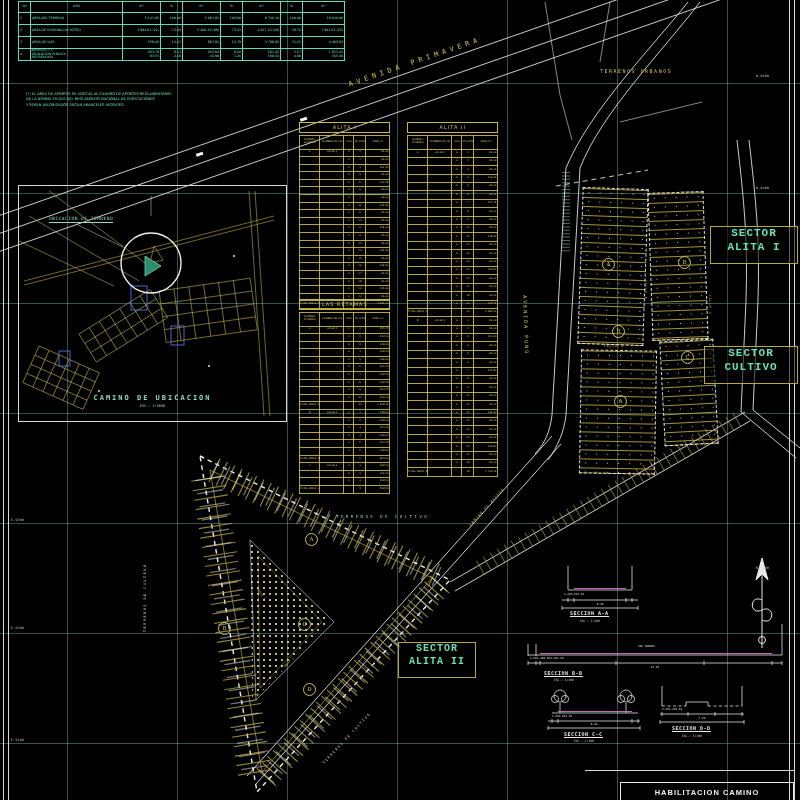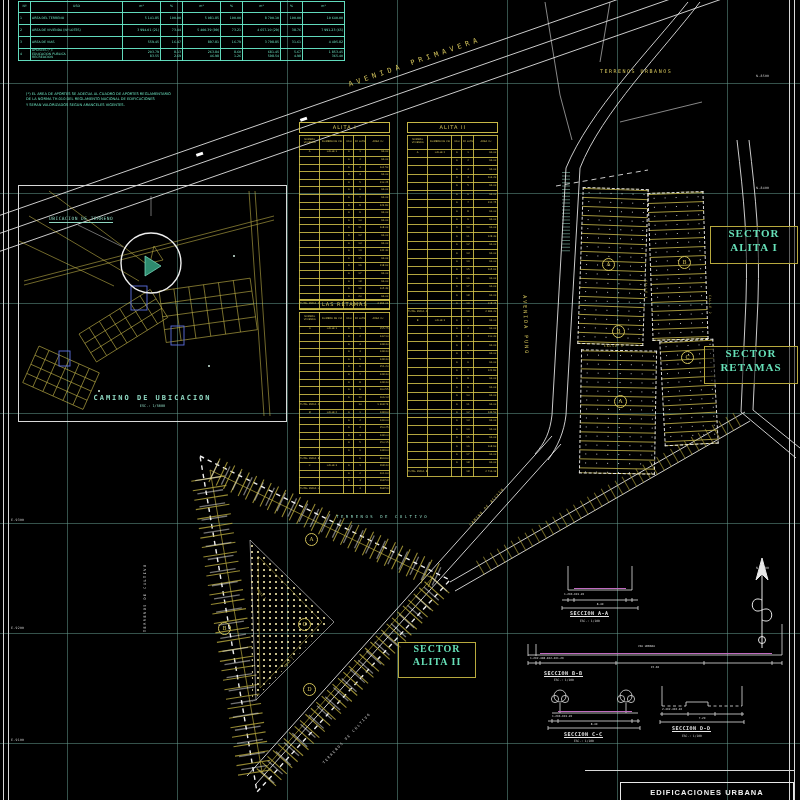--- a/index.html
+++ b/index.html
@@ -33,21 +33,21 @@
   .lot col.c4{width:12px;}.lot col.c5{width:24px;}
   
   .blk{position:absolute;border:1px dashed rgba(240,240,240,.9);
        background-image:repeating-linear-gradient(180deg, rgba(190,175,70,.85) 0 .7px, transparent .7px 9px),
        radial-gradient(circle, rgba(255,255,255,.75) .6px, transparent .9px);
        background-size:auto,11px 9px;}
   .circ{position:absolute;width:11px;height:11px;border:0.9px solid #d2c25a;border-radius:50%;
         color:#d2c25a;font-size:5.5px;line-height:11px;text-align:center;font-family:"DejaVu Serif",serif;}
   .sectorbox{position:absolute;border:1px solid #b8a93e;background:rgba(0,0,0,.55);text-align:center;
         color:#66e0b8;font-family:"Liberation Serif",serif;font-weight:bold;letter-spacing:1px;}
-  .sectorbox div{line-height:1.25;}
+  .sectorbox div{line-height:1.25;font-family:Liberation Mono, monospace;}
   .maplabel{position:absolute;color:#d2c25a;white-space:nowrap;}
   .whitelabel{position:absolute;color:#dcdcdc;white-space:nowrap;}
   .cyanlabel{position:absolute;color:#8fd8c2;white-space:nowrap;}
   
   .section{position:absolute;}
   .sec-title{position:absolute;color:#e8e8e8;font-size:5px;font-weight:bold;letter-spacing:.5px;
         border-bottom:0.8px solid #e8e8e8;white-space:nowrap;}
   .sec-scale{position:absolute;color:#cfcfcf;font-size:3px;white-space:nowrap;}
   .dims{position:absolute;display:flex;color:#dedede;font-size:2.8px;justify-content:space-between;}
   .dimtotal{position:absolute;color:#dedede;font-size:2.8px;text-align:center;}
@@ -952,21 +952,21 @@
   <div class="cyanlabel" style="left:336px;top:514px;font-size:4px;letter-spacing:2.5px">TERRENOS DE CULTIVO</div>
   <div class="whitelabel" style="left:143px;top:632px;font-size:3.5px;letter-spacing:1.5px;transform:rotate(-90deg);transform-origin:left top">TERRENOS DE CULTIVO</div>
   <div class="whitelabel" style="left:322px;top:762px;font-size:3.5px;letter-spacing:1.5px;transform:rotate(-47deg);transform-origin:left top">TERRENOS DE CULTIVO</div>
 
   <div class="sectorbox" style="left:710px;top:226px;width:86px;height:36px;font-size:11px">
     <div>SECTOR</div>
       <div>ALITA I</div>
   </div>
   <div class="sectorbox" style="left:704px;top:346px;width:92px;height:36px;font-size:11px">
     <div>SECTOR</div>
-      <div>RETAMAS</div>
+      <div>CULTIVO</div>
   </div>
   <div class="sectorbox" style="left:398px;top:642px;width:76px;height:34px;font-size:10px">
     <div>SECTOR</div>
       <div>ALITA II</div>
   </div>
 
   <div class="section" style="left:540px;top:560px;width:120px;height:66px">
     <svg width="120" height="66" viewBox="0 0 120 66">
       <g stroke="#e0e0e0" stroke-width="0.8" fill="none">
         <path d="M28,6 V30 M92,6 V30 M28,30 H92"></path>
@@ -1038,16 +1038,16 @@
     </svg>
     <div class="dims" style="left:10px;top:29px;width:80px">
         <span><span>2.40</span><span>2.40</span><span>2.40</span></span>
       </div>
     <div class="dimtotal" style="left:8px;top:38px;width:84px">7.20</div>
     <div class="sec-title" style="left:20px;top:47px">SECCION D-D</div>
     <div class="sec-scale" style="left:30px;top:56px">ESC.: 1/100</div>
   </div>
 
   <div class="titleblock">
-    <span>EDIFICACIONES URBANA</span>
+    <span>HABILITACION CAMINO</span>
   </div>
 
 </div>
 
 </body></html>

